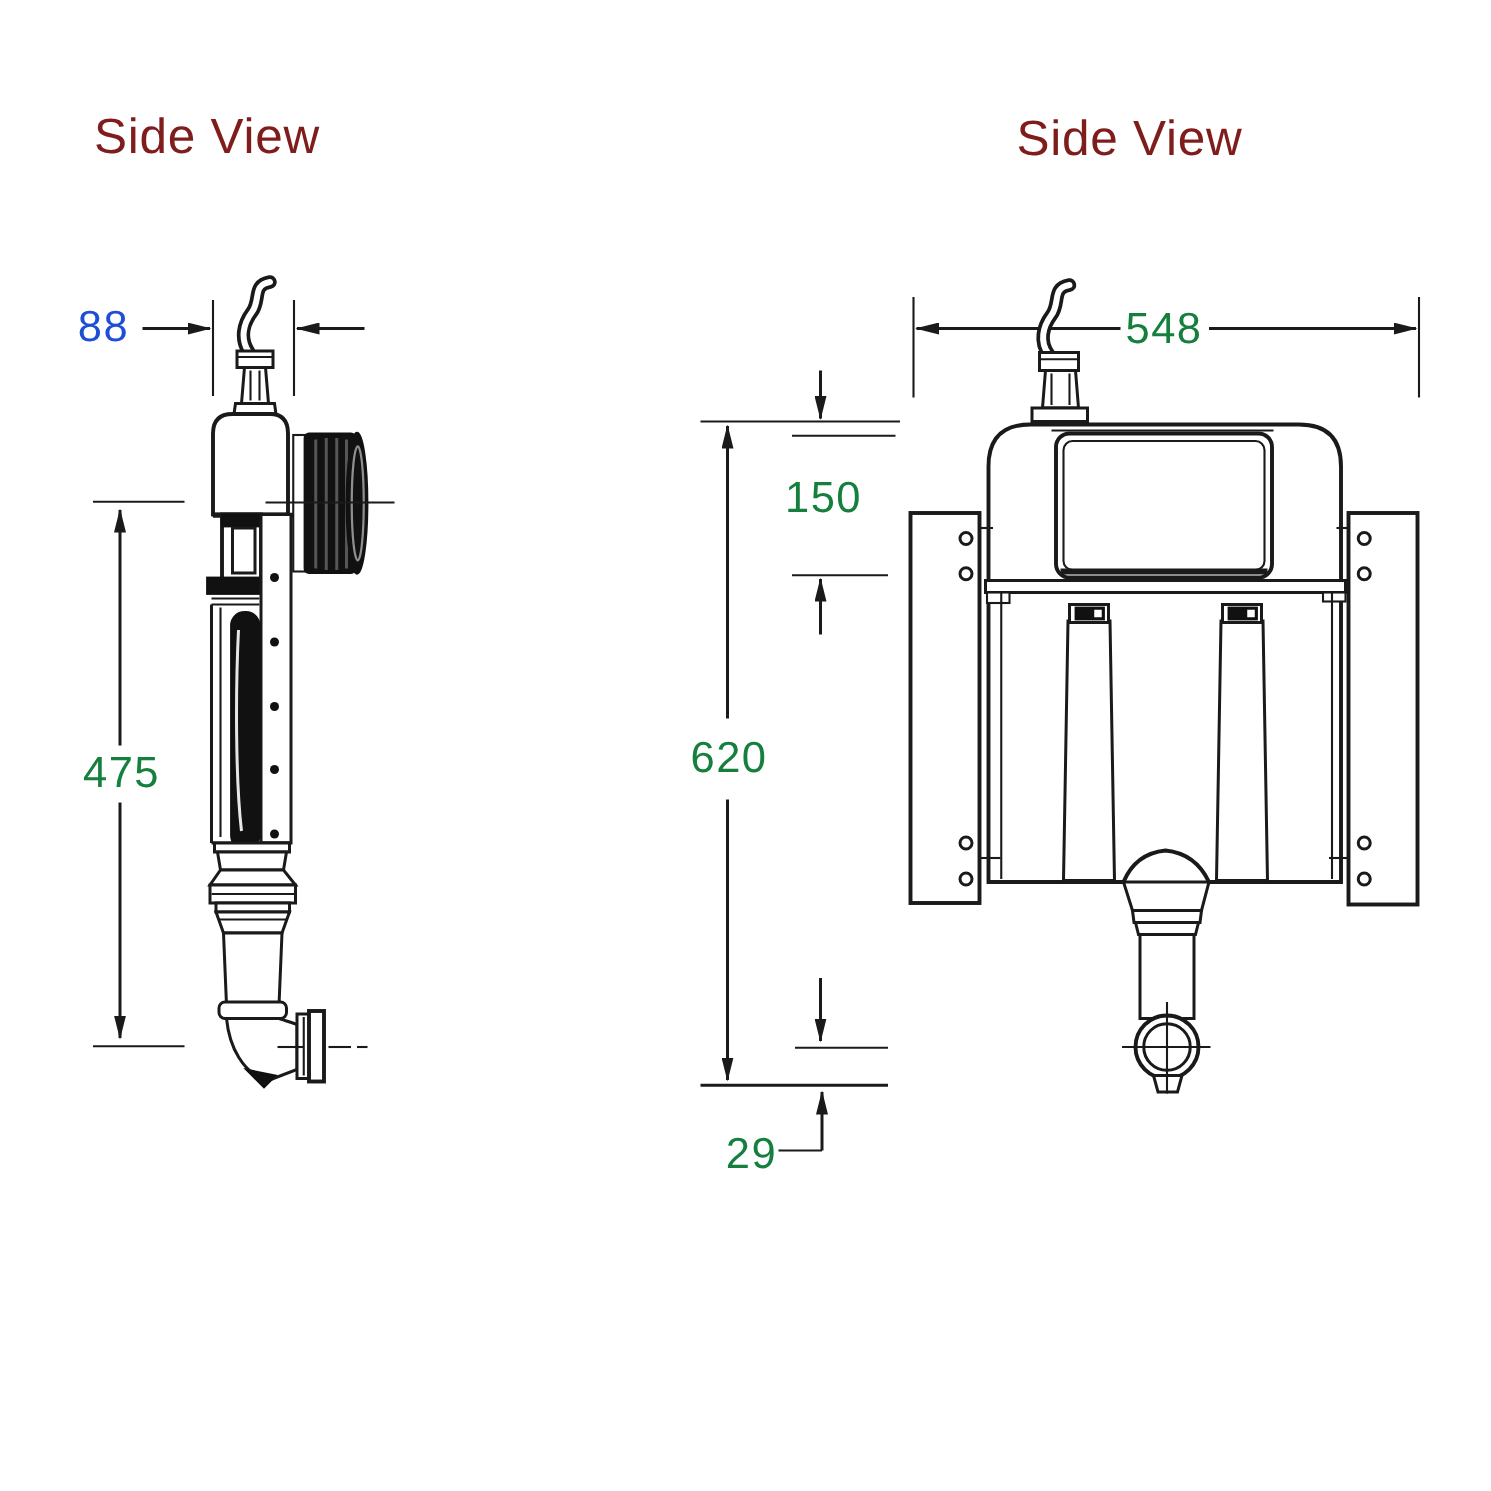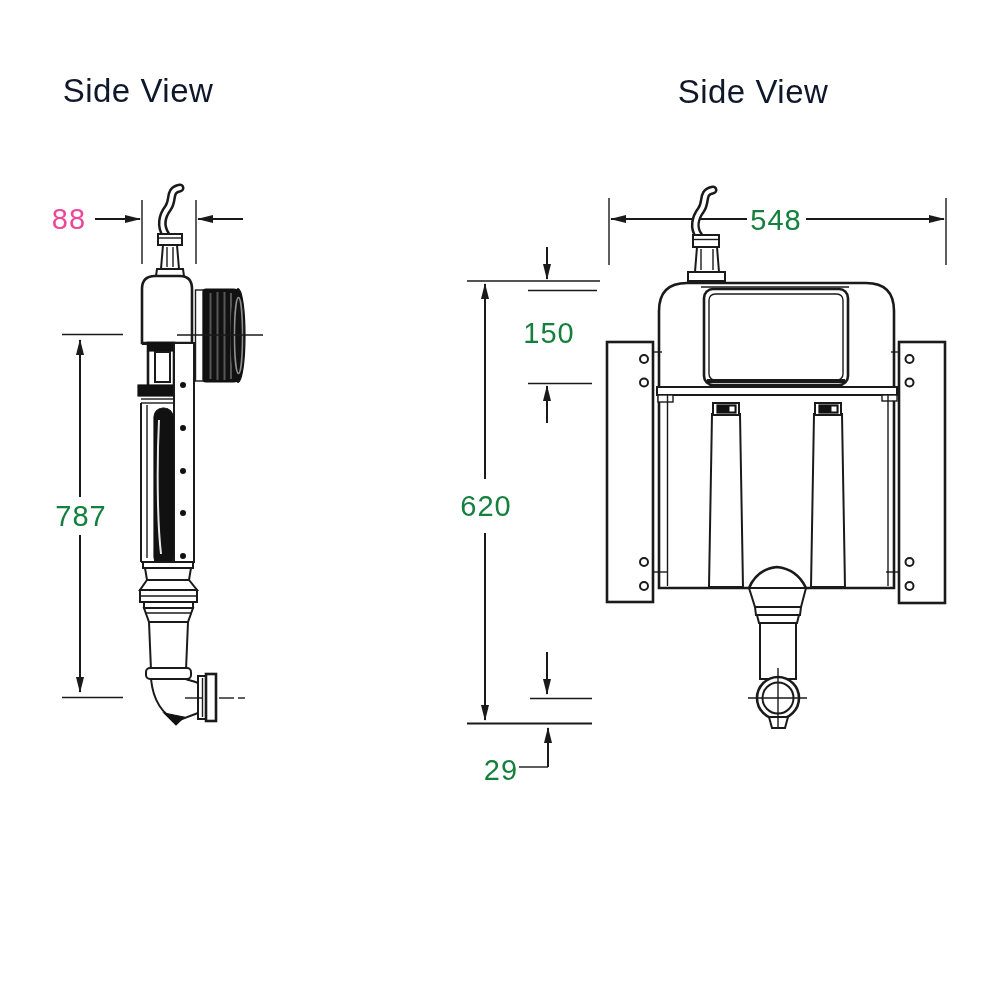--- a/index.html
+++ b/index.html
@@ -13,23 +13,23 @@
   .thin{stroke-width:1.4;}
   .w25{stroke-width:2.6;}
   .w3{stroke-width:3.2;}
   .w4{stroke-width:4;}
   .tubeO{stroke-width:9;stroke-linecap:round;}
   .tubeI{stroke:#ffffff;stroke-width:4;stroke-linecap:round;}
   .stripe{stroke:#565656;stroke-width:2;}
   .rim{stroke:#8f8f8f;stroke-width:1.5;}
   .hl{stroke:#ffffff;stroke-width:2;opacity:.9;}
   .label{position:absolute;transform:translate(-50%,-50%);white-space:nowrap;}
-  .title{font-size:33px;letter-spacing:.5px;color:#0f172a;}
+  .title{font-size:33px;letter-spacing:.5px;color:#7f1d1d;}
   .dim{font-size:29px;letter-spacing:1px;color:#15803d;}
-  .dim.accent{color:#ec4899;}
+  .dim.accent{color:#1d4ed8;}
 </style>
 </head>
 <body>
 
 <div class="canvas">
 
 <svg width="994" height="994" viewBox="0 0 994 994">
   <defs>
     <marker id="arr" viewBox="0 0 16 8" refX="15" refY="4" markerWidth="16" markerHeight="8" orient="auto" markerUnits="userSpaceOnUse">
       <path d="M0,0 L16,4 L0,8 Z" style="fill:#1a1a1a;stroke:none"></path>
@@ -234,18 +234,18 @@
       <line x1="778" y1="668" x2="778" y2="729" class="thin"></line>
       <line x1="748" y1="698" x2="807" y2="698" class="thin"></line>
     </g>
   </g>
 </svg>
 
   <div class="label title" style="left:138px;top:91px">Side View</div>
   <div class="label title" style="left:753px;top:92px">Side View</div>
 
   <div class="label dim accent" style="left:69px;top:219px">88</div>
-  <div class="label dim" style="left:81px;top:516px">787</div>
+  <div class="label dim" style="left:81px;top:516px">475</div>
   <div class="label dim" style="left:776px;top:220px">548</div>
   <div class="label dim" style="left:549px;top:333px">150</div>
   <div class="label dim" style="left:486px;top:506px">620</div>
   <div class="label dim" style="left:501px;top:770px">29</div>
 </div>
 
 </body></html>

